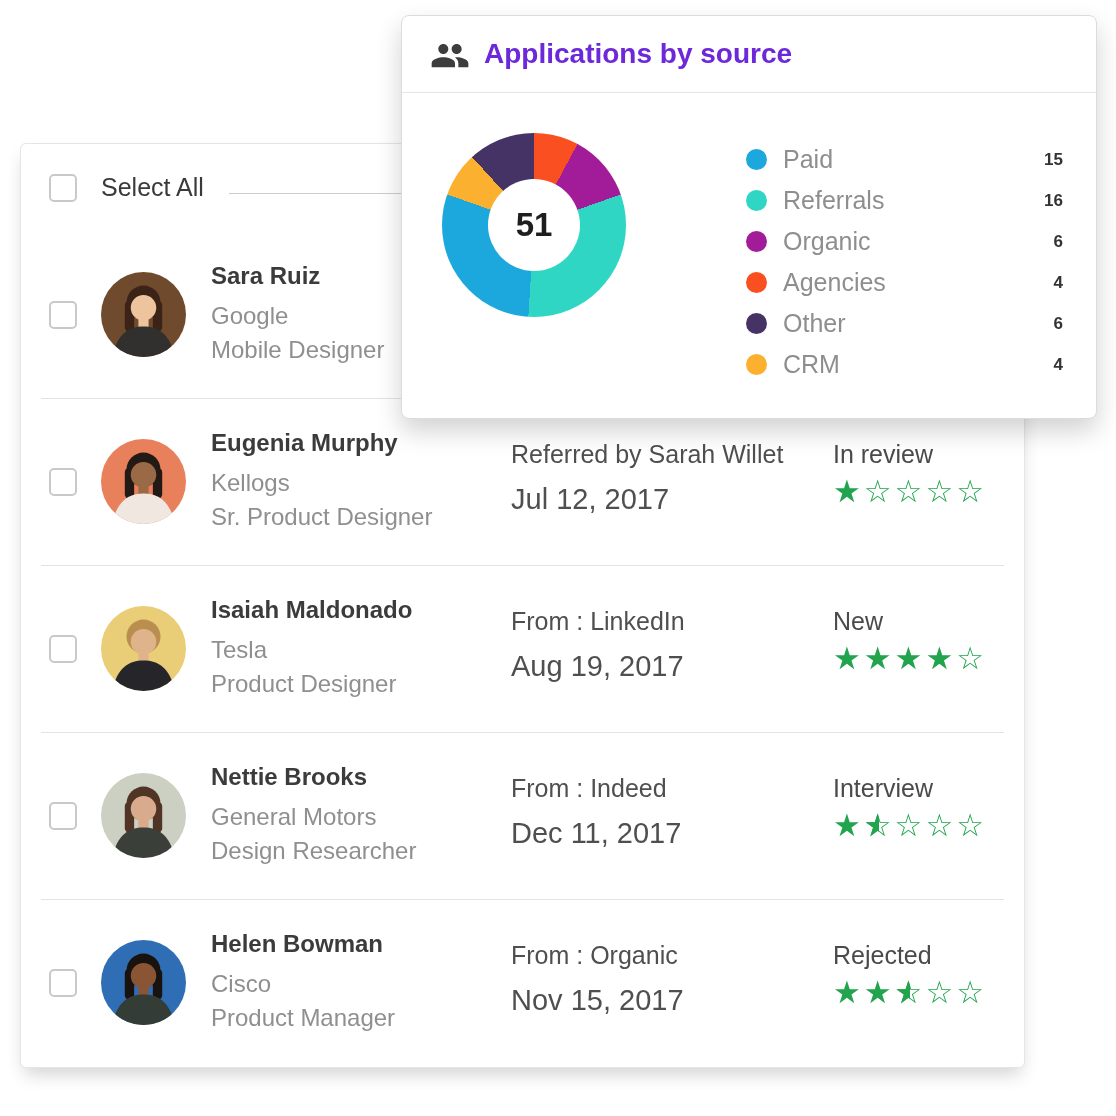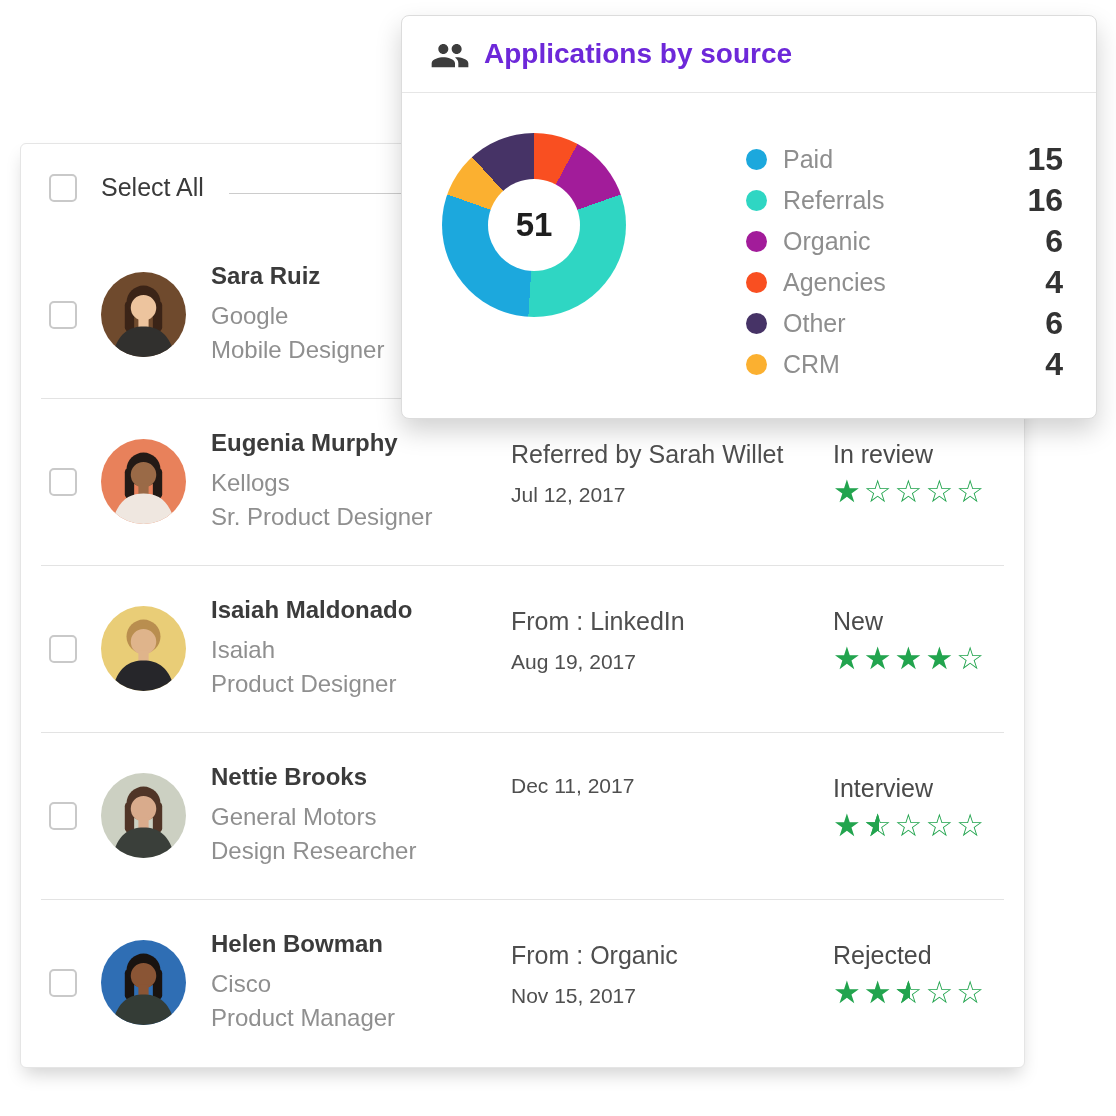--- a/index.html
+++ b/index.html
@@ -28,21 +28,21 @@
   .avatar{
     width:85px;height:85px;border-radius:50%;overflow:hidden;flex-shrink:0;
     margin-right:25px;display:block;
   }
   .avatar svg{display:block;}
   .who{width:300px;align-self:center;}
   .who .name{font-size:24px;font-weight:bold;color:#3b3b3b;margin-bottom:9px;}
   .who .company,.who .title{font-size:24px;color:#8f8f8f;line-height:34px;}
   .mid{width:322px;align-self:flex-start;margin-top:42px;}
   .mid .source{font-size:25px;color:#4f4f4f;margin-bottom:14px;}
-  .mid .date{font-size:21px;color:#4f4f4f;}
+  .mid .date{font-size:29px;color:#4f4f4f;}
   .stat{flex:1;align-self:flex-start;margin-top:42px;}
   .stat .status{font-size:25px;color:#4a4a4a;margin-bottom:5px;}
   .stars{font-size:31px;letter-spacing:3px;line-height:1.15;cursor:pointer;}
   .star{position:relative;display:inline-block;}
   .star .fill{position:absolute;left:0;top:0;overflow:hidden;white-space:nowrap;}
   
   .chart-card{
     position:absolute;left:401px;top:15px;width:696px;height:404px;
     background:#fff;border:1px solid #dcdcdc;border-radius:8px;
     box-shadow:0 12px 26px rgba(0,0,0,0.18);z-index:5;box-sizing:border-box;
@@ -57,21 +57,21 @@
   .donut{position:absolute;left:40px;top:40px;width:184px;height:184px;border-radius:50%;}
   .donut-hole{
     position:absolute;inset:46px;background:#fff;border-radius:50%;
     display:flex;align-items:center;justify-content:center;
   }
   .donut-hole span{font-size:33px;font-weight:bold;color:#1e1e1e;}
   .legend{position:absolute;left:344px;top:46px;right:33px;list-style:none;margin:0;padding:0;}
   .legend li{display:flex;align-items:center;height:41px;cursor:pointer;}
   .legend .dot{width:21px;height:21px;border-radius:50%;margin-right:16px;flex-shrink:0;}
   .legend .label{font-size:25px;color:#8e8e8e;flex:1;}
-  .legend .val{font-size:32px;font-weight:bold;color:#333333;}
+  .legend .val{font-size:17px;font-weight:bold;color:#333333;}
 </style>
 </head>
 <body>
 
 <section class="list-panel">
 
   <div class="select-all-row">
     <span class="checkbox"></span>
     <span class="select-all-label">Select All</span>
     <span class="select-all-rule"></span>
@@ -133,21 +133,21 @@
         <rect class="av-hair av-side" x="28" y="34" width="11" height="36" rx="5" fill="#B98E4F" style="display: none;"></rect>
         <rect class="av-hair av-side" x="61" y="34" width="11" height="36" rx="5" fill="#B98E4F" style="display: none;"></rect>
         <circle class="av-hair" cx="50" cy="36" r="20" fill="#B98E4F"></circle>
         <circle class="av-skin" cx="50" cy="42" r="15" fill="#DFB48B"></circle>
         <rect class="av-skin" x="44" y="52" width="12" height="14" fill="#DFB48B"></rect>
         <path class="av-shirt" d="M13 100 C19 72 33 64 50 64 C67 64 81 72 87 100 Z" fill="#26262A"></path>
       </svg>
     </span>
     <div class="who">
       <div class="name">Isaiah Maldonado</div>
-      <div class="company">Isaiah</div>
+      <div class="company">Tesla</div>
       <div class="title">Product Designer</div>
     </div>
     <div class="mid">
       <div class="source">From : LinkedIn</div>
       <div class="date">Aug 19, 2017</div>
     </div>
     <div class="stat">
       <div class="status">New</div>
       <div class="stars" style="color: rgb(34, 164, 78);"><span class="star"><span class="base">★</span></span><span class="star"><span class="base">★</span></span><span class="star"><span class="base">★</span></span><span class="star"><span class="base">★</span></span><span class="star"><span class="base">☆</span><span class="fill" style="width:0%">★</span></span></div>
     </div>
@@ -165,20 +165,21 @@
         <rect class="av-skin" x="44" y="52" width="12" height="14" fill="#D9AB8C"></rect>
         <path class="av-shirt" d="M13 100 C19 72 33 64 50 64 C67 64 81 72 87 100 Z" fill="#3A3F3A"></path>
       </svg>
     </span>
     <div class="who">
       <div class="name">Nettie Brooks</div>
       <div class="company">General Motors</div>
       <div class="title">Design Researcher</div>
     </div>
     <div class="mid">
+      <div class="source">From : Indeed</div>
       <div class="date">Dec 11, 2017</div>
     </div>
     <div class="stat">
       <div class="status">Interview</div>
       <div class="stars" style="color: rgb(34, 164, 78);"><span class="star"><span class="base">★</span></span><span class="star"><span class="base">☆</span><span class="fill" style="width:50%">★</span></span><span class="star"><span class="base">☆</span><span class="fill" style="width:0%">★</span></span><span class="star"><span class="base">☆</span><span class="fill" style="width:0%">★</span></span><span class="star"><span class="base">☆</span><span class="fill" style="width:0%">★</span></span></div>
     </div>
   </div>
 
   <div class="row divided">
     <span class="checkbox"></span>

